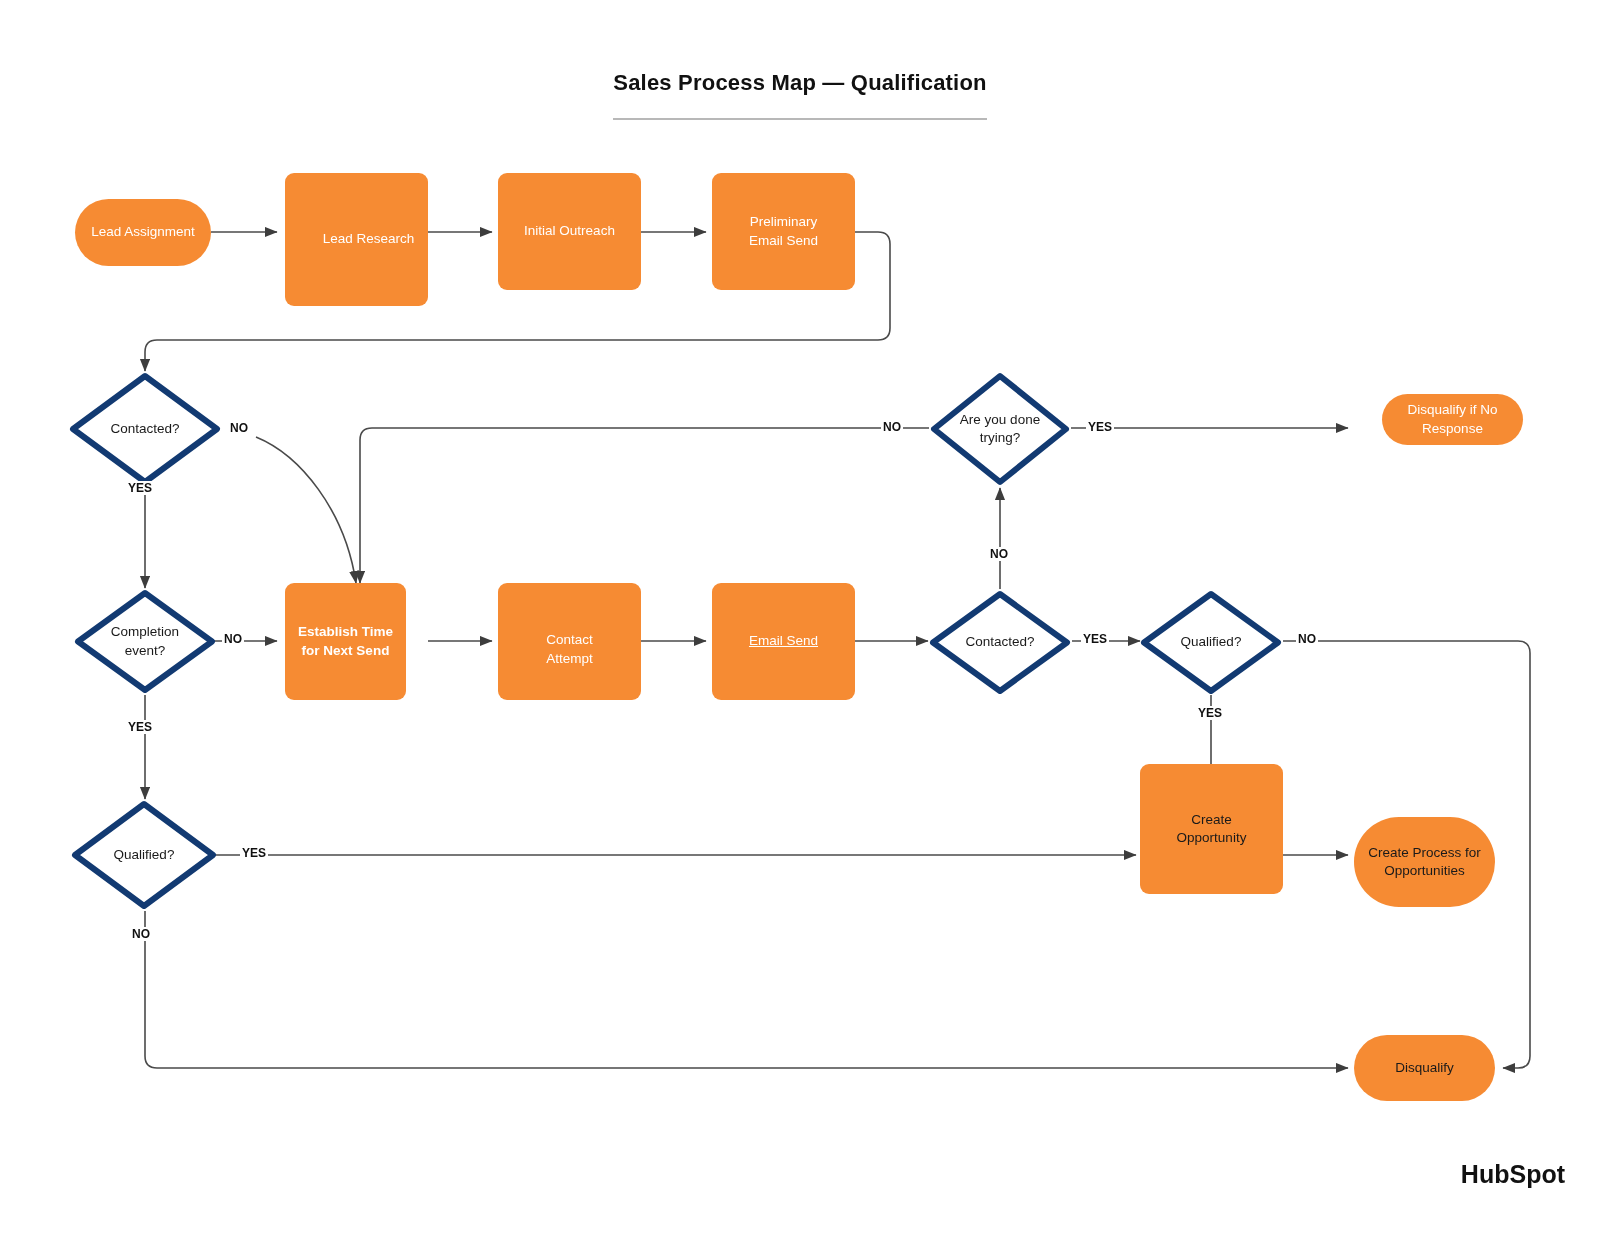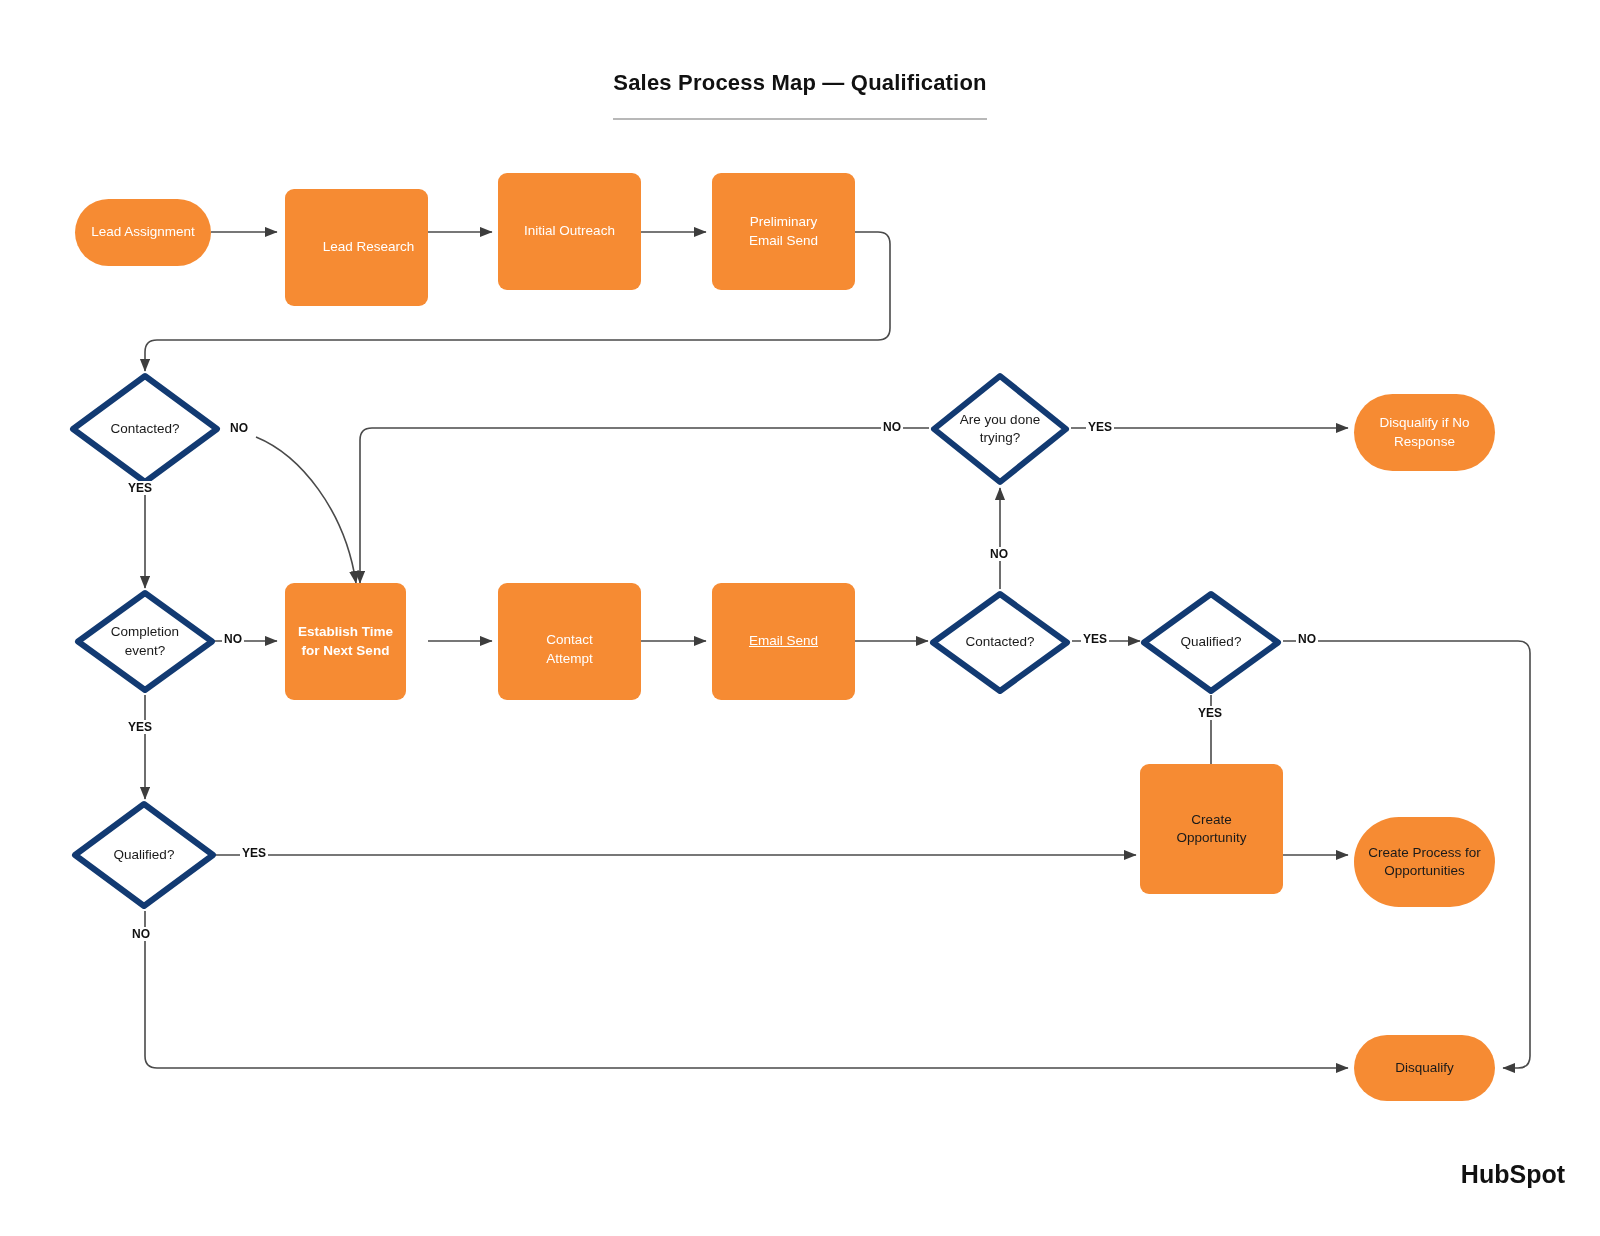--- a/index.html
+++ b/index.html
@@ -154,21 +154,21 @@
       <path d="M256,437 C300,455 345,510 356,583"></path>
 
       <path d="M929,428 L372,428 Q360,428 360,440 L360,583"></path>
     </g>
   </svg>
 
   <div class="node node-terminal node-text-light" style="left:75px; top:199px; width:136px; height:67px;">
     <span>Lead Assignment</span>
   </div>
 
-  <div class="node node-process node-text-light" style="left:285px; top:189px; width:143px; height:117px;padding-left:24px;">
+  <div class="node node-process node-text-light" style="left:285px; top:173px; width:143px; height:133px;padding-left:24px;">
     <span>Lead Research</span>
   </div>
 
   <div class="node node-process node-text-light" style="left:498px; top:173px; width:143px; height:117px;">
     <span>Initial Outreach</span>
   </div>
 
   <div class="node node-process node-text-light" style="left:712px; top:173px; width:143px; height:117px;">
     <span style="max-width:105px;">Preliminary Email Send</span>
   </div>
@@ -180,21 +180,21 @@
     <span class="dlabel">Contacted?</span>
   </div>
 
   <div class="node node-decision" style="left:929px; top:371px; width:142px; height:116px;">
     <svg class="diamond-svg" width="142" height="116" viewBox="0 0 142 116">
       <path d="M71,5 L137,58 L71,111 L5,58 Z" fill="#ffffff" stroke="#123A72" stroke-width="6" stroke-linejoin="round"></path>
     </svg>
     <span class="dlabel" style="max-width:96px;">Are you done trying?</span>
   </div>
 
-  <div class="node node-terminal node-text-light" style="left:1354px; top:394px; width:141px; height:77px;">
+  <div class="node node-terminal node-text-light" style="left:1382px; top:394px; width:141px; height:51px;">
     <span style="max-width:120px;">Disqualify if No Response</span>
   </div>
 
   <div class="node node-decision" style="left:73px; top:588px; width:144px; height:107px;">
     <svg class="diamond-svg" width="144" height="107" viewBox="0 0 144 107">
       <path d="M72,5 L139,53.5 L72,102 L5,53.5 Z" fill="#ffffff" stroke="#123A72" stroke-width="6" stroke-linejoin="round"></path>
     </svg>
     <span class="dlabel" style="max-width:92px;">Completion event?</span>
   </div>
 

